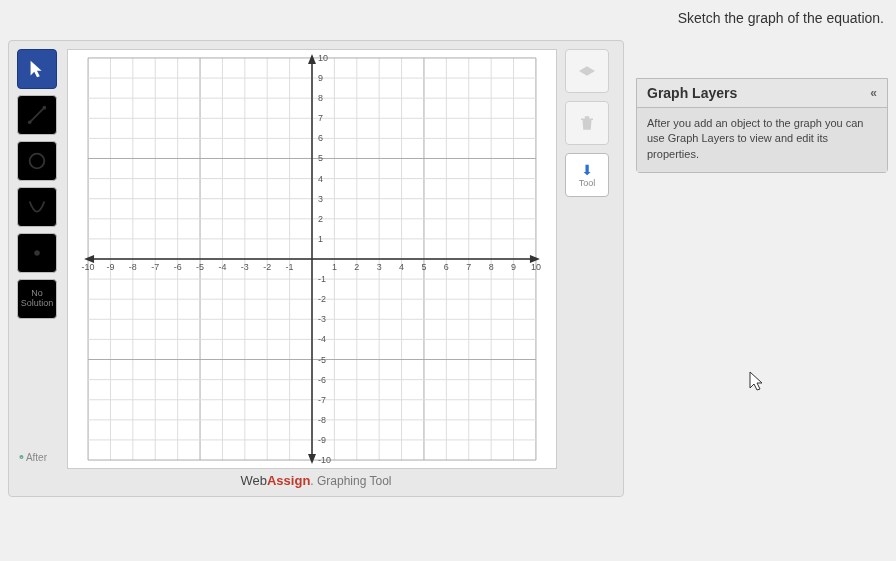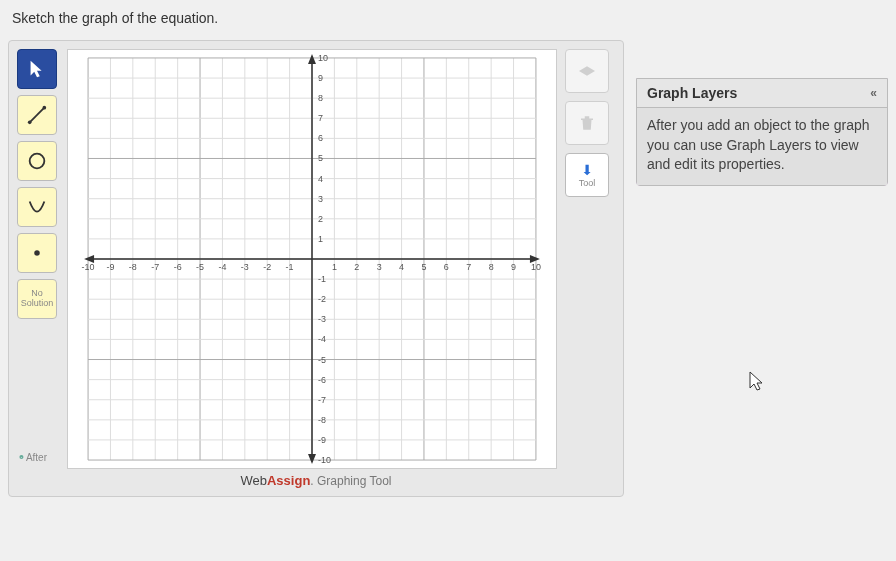--- a/index.html
+++ b/index.html
@@ -4,21 +4,21 @@
 <style>
   * { box-sizing: border-box; margin: 0; padding: 0; }
   body {
     font-family: Arial, Helvetica, sans-serif;
     background: #f0f0f0;
     width: 896px;
     height: 561px;
     overflow: hidden;
     position: relative;
   }
-  .question-area { padding: 10px 12px 4px 12px; }
+  .question-area { padding: 10px 12px 4px 12px; text-align: right; }
   .prompt { font-size: 14px; color: #333; margin-bottom: 6px; }
   .equation { font-size: 15px; color: #222; font-style: italic; margin-left: 34px; }
   .equation .minus3 { color: #c0392b; }
 
   .tool-container {
     margin: 4px 8px 0 8px;
     width: 616px;
     background: #e8e8e8;
     border: 1px solid #ccc;
     border-radius: 4px;
@@ -28,21 +28,21 @@
   .tool-row { display: flex; }
   .toolbar {
     width: 44px;
     display: flex;
     flex-direction: column;
     gap: 6px;
     margin-right: 6px;
   }
   .tool-btn {
     width: 40px; height: 40px;
-    background: #fef9c3;
+    background: #000000;
     border: 1px solid #bbb;
     border-radius: 4px;
     display: flex; align-items: center; justify-content: center;
     cursor: pointer;
     font-size: 18px;
   }
   .tool-btn.active { background: #2a4da0; color: #fff; border-color: #1a3a80; }
   .tool-btn.nosol { font-size: 9px; color: #888; line-height: 1.1; text-align: center; }
   .tool-btn svg { width: 22px; height: 22px; }
 
@@ -102,21 +102,21 @@
     font-weight: bold;
     color: #333;
     border-bottom: 1px solid #bbb;
     background: #e6e6e6;
     display: flex;
     justify-content: space-between;
     align-items: center;
   }
   .side-body {
     padding: 8px 10px 10px 10px;
-    font-size: 14px;
+    font-size: 11px;
     color: #444;
     line-height: 1.4;
     background: #e0e0e0;
   }
 
   .cursor-svg {
     position: absolute;
     left: 748px;
     top: 370px;
     width: 20px; height: 24px;

